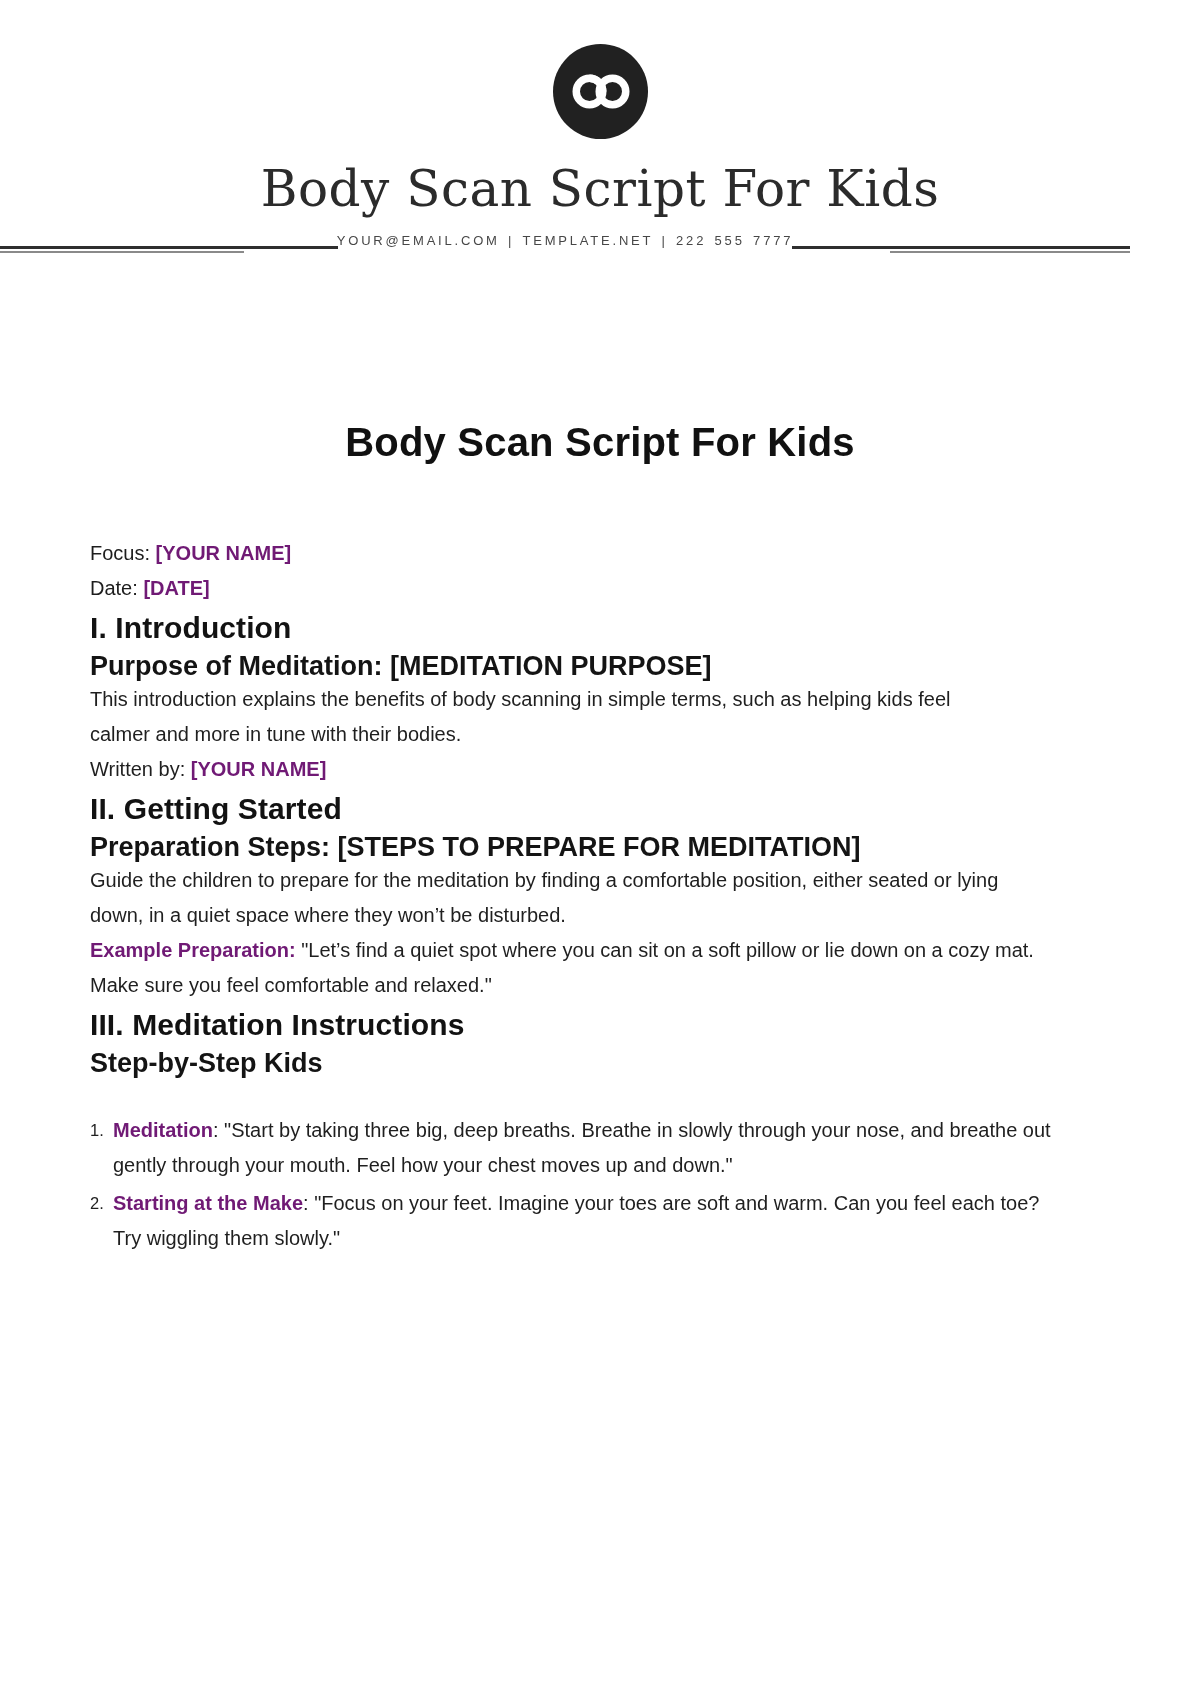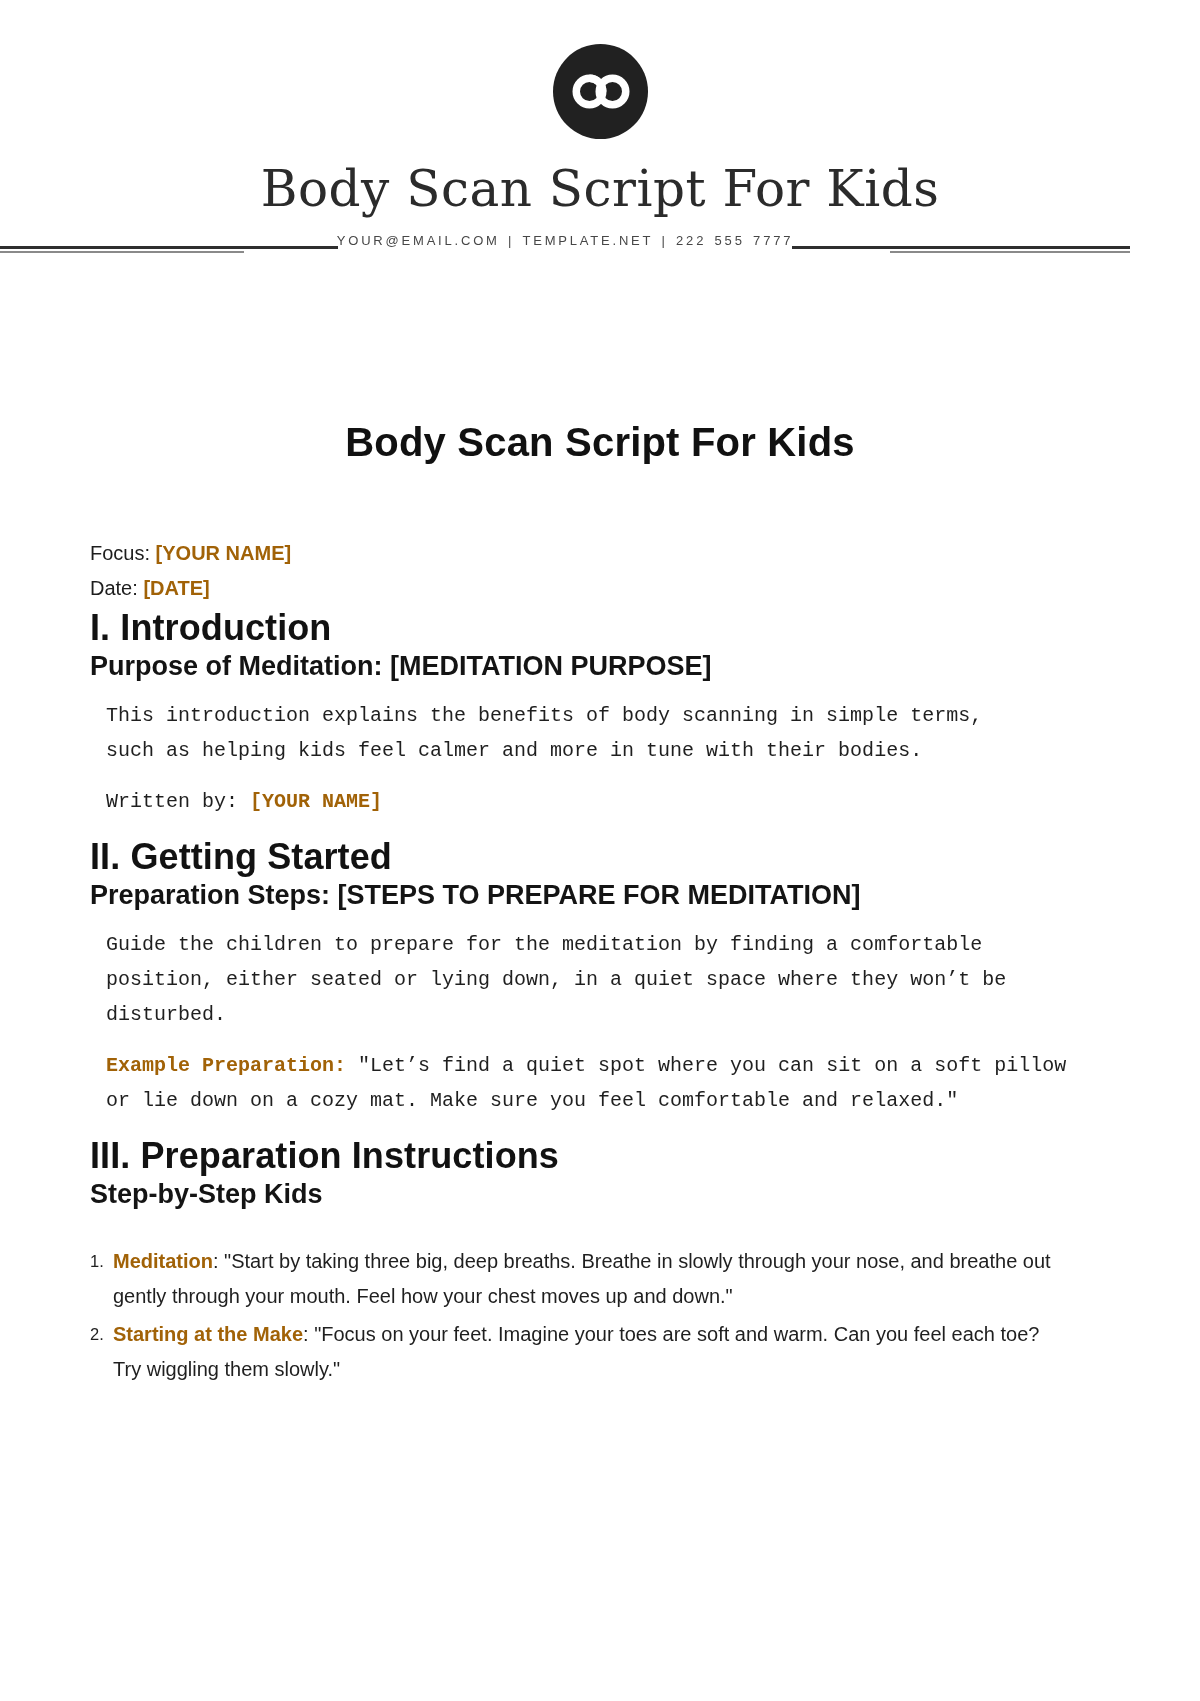--- a/index.html
+++ b/index.html
@@ -52,43 +52,42 @@
     margin: 164px 0 0 0;
     text-align: center;
     font-size: 40px;
     line-height: 48px;
     font-weight: 700;
     color: #111111;
     letter-spacing: 0.2px;
   }
   .meta { margin-top: 70px; }
   .meta-line { font-size: 20px; line-height: 35px; }
-  .b { font-weight: 700; color: #a16207; }
+  .b { font-weight: 700; color: #701a75; }
 
   h2.sec {
-    font-size: 36px;
+    font-size: 30px;
     line-height: 44px;
     font-weight: 700;
     color: #121212;
     margin: 0;
     letter-spacing: 0.1px;
   }
   h3.sub {
     font-size: 27px;
     line-height: 32px;
     font-weight: 700;
     color: #141414;
     margin: 0;
   }
   p.body-text {
     font-size: 20px;
     line-height: 35px;
-    margin: 16px;
+    margin: 0;
     color: #1f1f1f;
-    font-family: Liberation Mono, monospace;
   }
 
   .mt-h2-1 { margin-top: 50px; }
   .mt-h3   { margin-top: 45px; }
   .mt-p1   { margin-top: 34px; }
   .mt-wb   { margin-top: 36px; }
   .mt-h2-2 { margin-top: 53px; }
   .mt-h3-2 { margin-top: 43px; }
   .mt-p2   { margin-top: 33px; }
   .mt-pex  { margin-top: 37px; }
@@ -152,21 +151,21 @@
   <h2 class="sec mt-h2-1">I. Introduction</h2>
   <h3 class="sub mt-h3">Purpose of Meditation: [MEDITATION PURPOSE]</h3>
   <p class="body-text mt-p1 w-905">This introduction explains the benefits of body scanning in simple terms, such as helping kids feel calmer and more in tune with their bodies.</p>
   <p class="body-text mt-wb"><span>Written by:</span> <span class="b">[YOUR NAME]</span></p>
 
   <h2 class="sec mt-h2-2">II. Getting Started</h2>
   <h3 class="sub mt-h3-2">Preparation Steps: [STEPS TO PREPARE FOR MEDITATION]</h3>
   <p class="body-text mt-p2 w-940">Guide the children to prepare for the meditation by finding a comfortable position, either seated or lying down, in a quiet space where they won’t be disturbed.</p>
   <p class="body-text mt-pex w-980"><span class="b">Example Preparation:</span><span> "Let’s find a quiet spot where you can sit on a soft pillow or lie down on a cozy mat. Make sure you feel comfortable and relaxed."</span></p>
 
-  <h2 class="sec mt-h2-3">III. Preparation Instructions</h2>
+  <h2 class="sec mt-h2-3">III. Meditation Instructions</h2>
   <h3 class="sub mt-h3-3">Step-by-Step Kids</h3>
 
   <div class="steps">
     <div class="step">
       <span class="num">1.</span>
       <div class="step-body"><span class="b">Meditation</span><span>: "Start by taking three big, deep breaths. Breathe in slowly through your nose, and breathe out gently through your mouth. Feel how your chest moves up and down."</span></div>
     </div>
     <div class="step">
       <span class="num">2.</span>
       <div class="step-body"><span class="b">Starting at the Make</span><span>: "Focus on your feet. Imagine your toes are soft and warm. Can you feel each toe? Try wiggling them slowly."</span></div>

